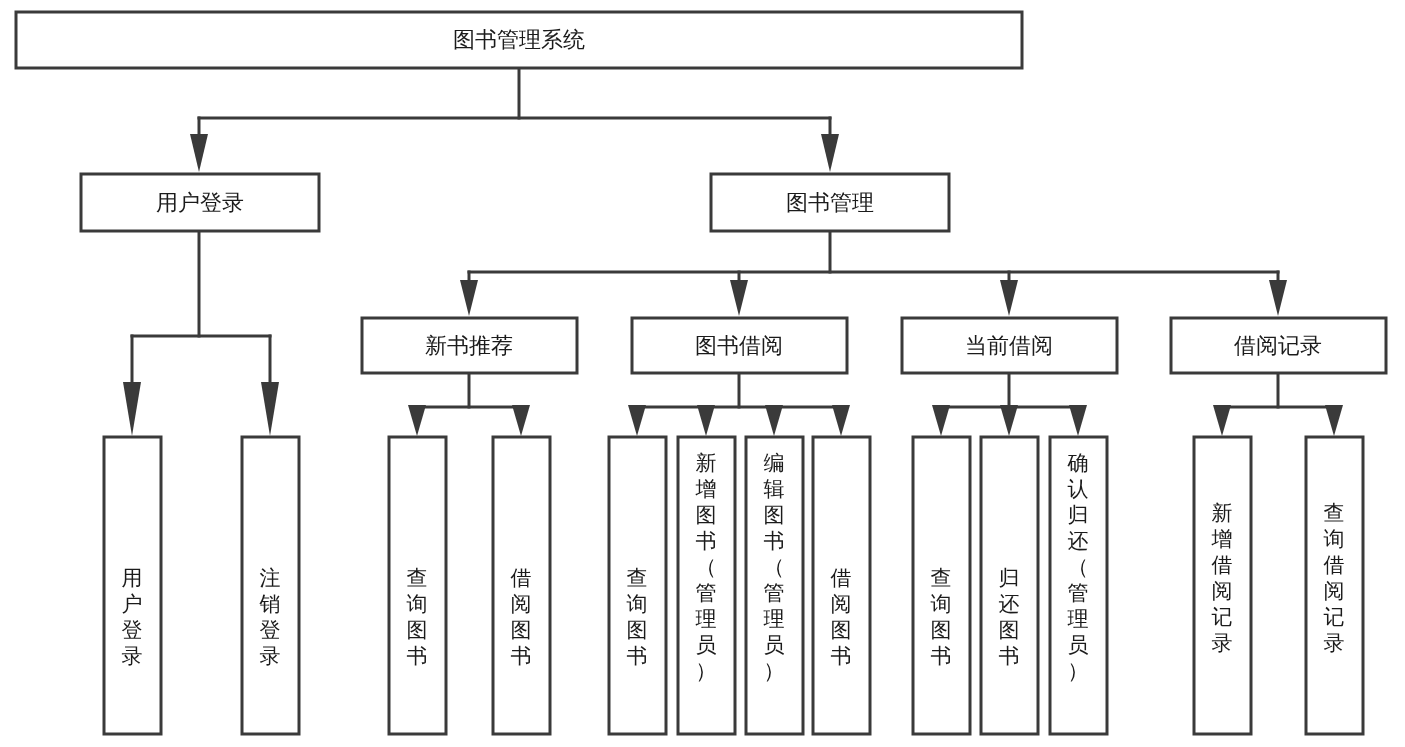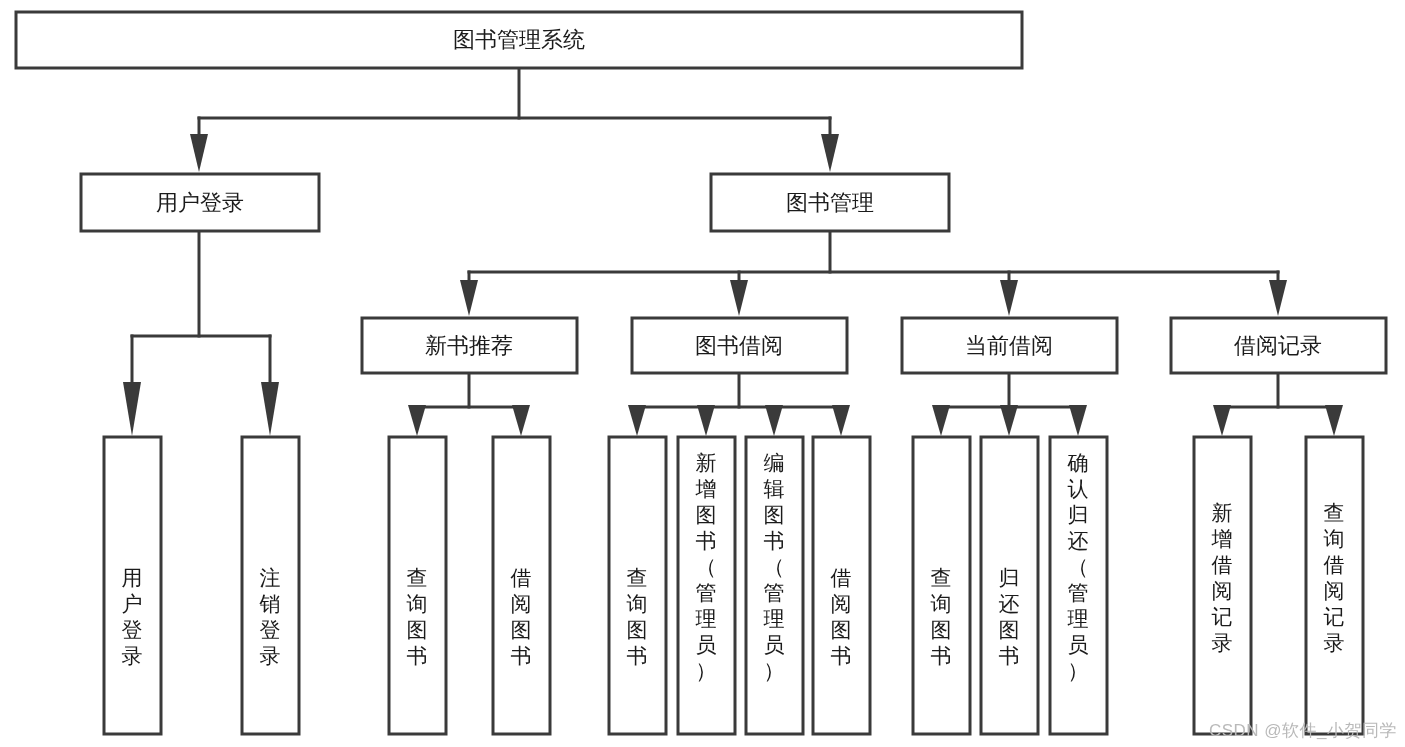--- a/index.html
+++ b/index.html
@@ -228,15 +228,14 @@
       <text class="node-label-v" x="1222" y="520"><tspan x="1222" dy="0">新</tspan><tspan x="1222" dy="26">增</tspan><tspan x="1222" dy="26">借</tspan><tspan x="1222" dy="26">阅</tspan><tspan x="1222" dy="26">记</tspan><tspan x="1222" dy="26">录</tspan></text>
     </g>
 
     <g>
       <rect class="node-box" x="1306" y="437" width="57" height="297"></rect>
       <text class="node-label-v" x="1334" y="520"><tspan x="1334" dy="0">查</tspan><tspan x="1334" dy="26">询</tspan><tspan x="1334" dy="26">借</tspan><tspan x="1334" dy="26">阅</tspan><tspan x="1334" dy="26">记</tspan><tspan x="1334" dy="26">录</tspan></text>
     </g>
 
   </svg>
 
-  <div class="watermark">CSDN @软件_小贺同学</div>
 
 </div>
 
 </body></html>

